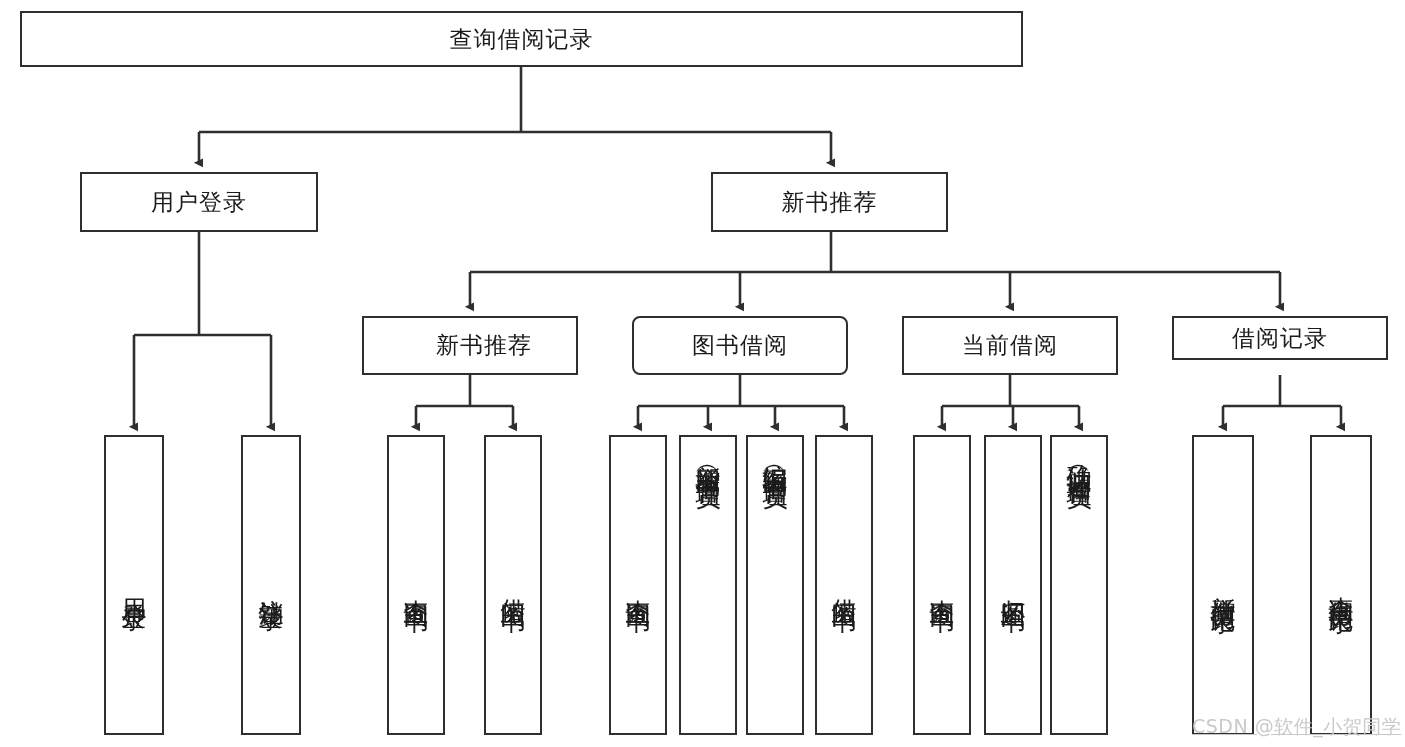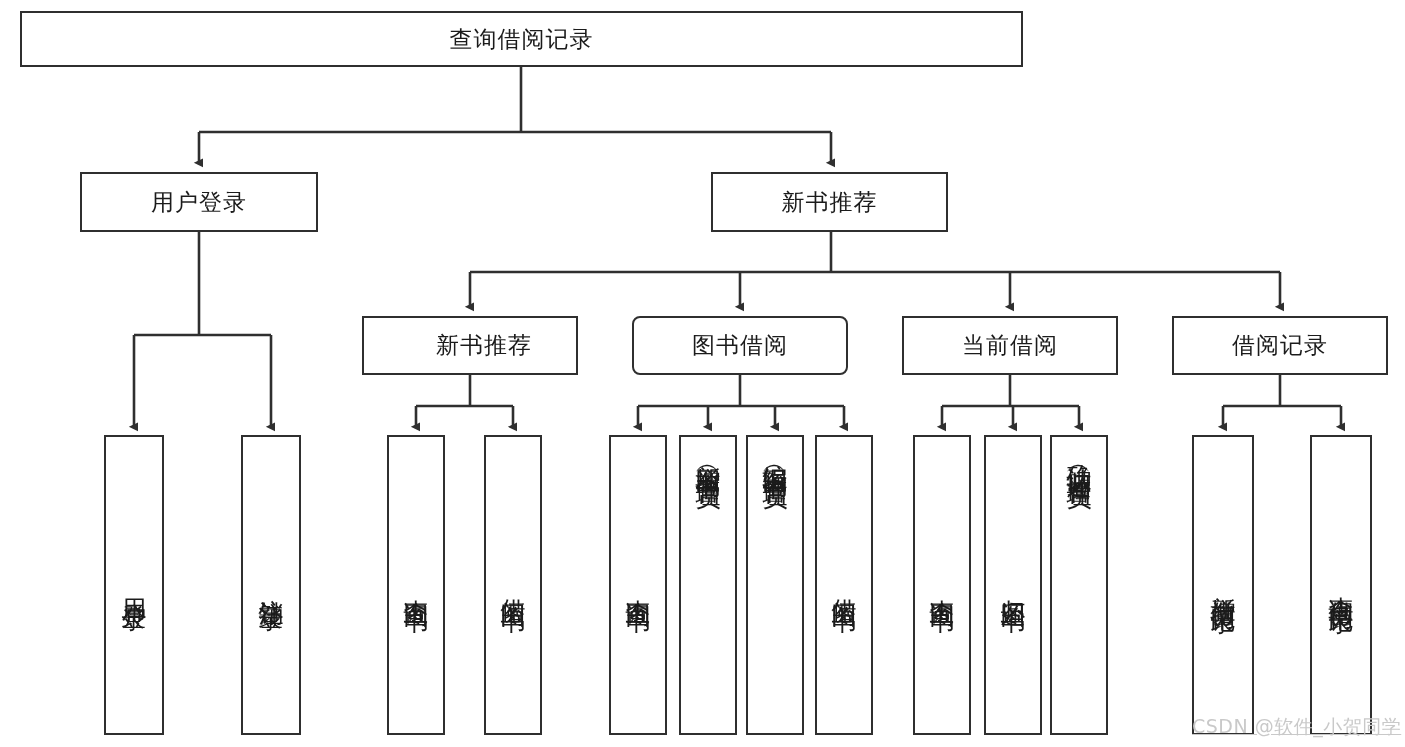--- a/index.html
+++ b/index.html
@@ -121,21 +121,21 @@
   </svg>
 
   <div class="node horiz" style="left: 20px; top: 11px; width: 1003px; height: 56px; border-color: rgb(47, 47, 47); background: rgb(255, 255, 255); color: rgb(27, 27, 27);">查询借阅记录</div>
 
   <div class="node horiz" style="left: 80px; top: 172px; width: 238px; height: 60px; border-color: rgb(47, 47, 47); background: rgb(255, 255, 255); color: rgb(27, 27, 27);">用户登录</div>
   <div class="node horiz" style="left: 711px; top: 172px; width: 237px; height: 60px; border-color: rgb(47, 47, 47); background: rgb(255, 255, 255); color: rgb(27, 27, 27);">新书推荐</div>
 
   <div class="node horiz" style="left: 362px; top: 316px; width: 216px; height: 59px; border-color: rgb(47, 47, 47); background: rgb(255, 255, 255); color: rgb(27, 27, 27); padding-left: 28px;">新书推荐</div>
   <div class="node horiz" style="left: 632px; top: 316px; width: 216px; height: 59px; border-color: rgb(47, 47, 47); background: rgb(255, 255, 255); color: rgb(27, 27, 27); border-radius: 8px;">图书借阅</div>
   <div class="node horiz" style="left: 902px; top: 316px; width: 216px; height: 59px; border-color: rgb(47, 47, 47); background: rgb(255, 255, 255); color: rgb(27, 27, 27);">当前借阅</div>
-  <div class="node horiz" style="left: 1172px; top: 316px; width: 216px; height: 59px; border-color: rgb(47, 47, 47); background: rgb(255, 255, 255); color: rgb(27, 27, 27);">借阅记录</div>
+  <div class="node horiz" style="left: 1172px; top: 316px; width: 216px; height: 44px; border-color: rgb(47, 47, 47); background: rgb(255, 255, 255); color: rgb(27, 27, 27);">借阅记录</div>
 
   <div class="node vert" style="left: 104px; top: 435px; width: 60px; height: 300px; border-color: rgb(47, 47, 47); background: rgb(255, 255, 255); color: rgb(27, 27, 27);">用户登录</div>
   <div class="node vert" style="left: 241px; top: 435px; width: 60px; height: 300px; border-color: rgb(47, 47, 47); background: rgb(255, 255, 255); color: rgb(27, 27, 27);">注销登录</div>
 
   <div class="node vert" style="left: 387px; top: 435px; width: 58px; height: 300px; border-color: rgb(47, 47, 47); background: rgb(255, 255, 255); color: rgb(27, 27, 27);">查询图书</div>
   <div class="node vert" style="left: 484px; top: 435px; width: 58px; height: 300px; border-color: rgb(47, 47, 47); background: rgb(255, 255, 255); color: rgb(27, 27, 27);">借阅图书</div>
 
   <div class="node vert" style="left: 609px; top: 435px; width: 58px; height: 300px; border-color: rgb(47, 47, 47); background: rgb(255, 255, 255); color: rgb(27, 27, 27);">查询图书</div>
   <div class="node vert toptext" style="left: 679px; top: 435px; width: 58px; height: 300px; border-color: rgb(47, 47, 47); background: rgb(255, 255, 255); color: rgb(27, 27, 27);">新增图书（管理员）</div>
   <div class="node vert toptext" style="left: 746px; top: 435px; width: 58px; height: 300px; border-color: rgb(47, 47, 47); background: rgb(255, 255, 255); color: rgb(27, 27, 27);">编辑图书（管理员）</div>

